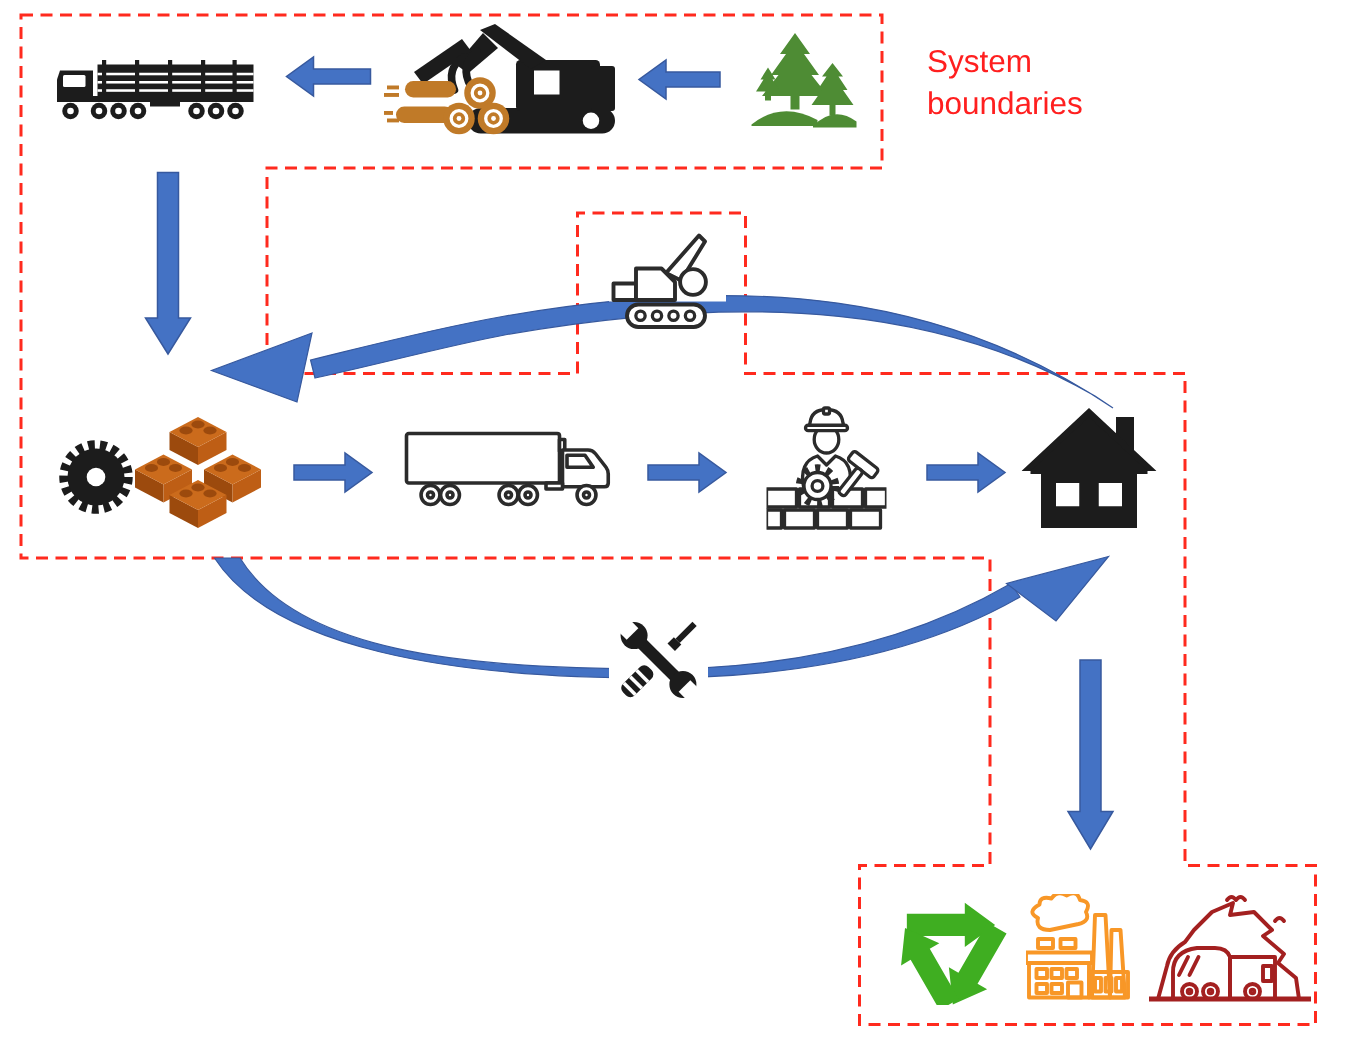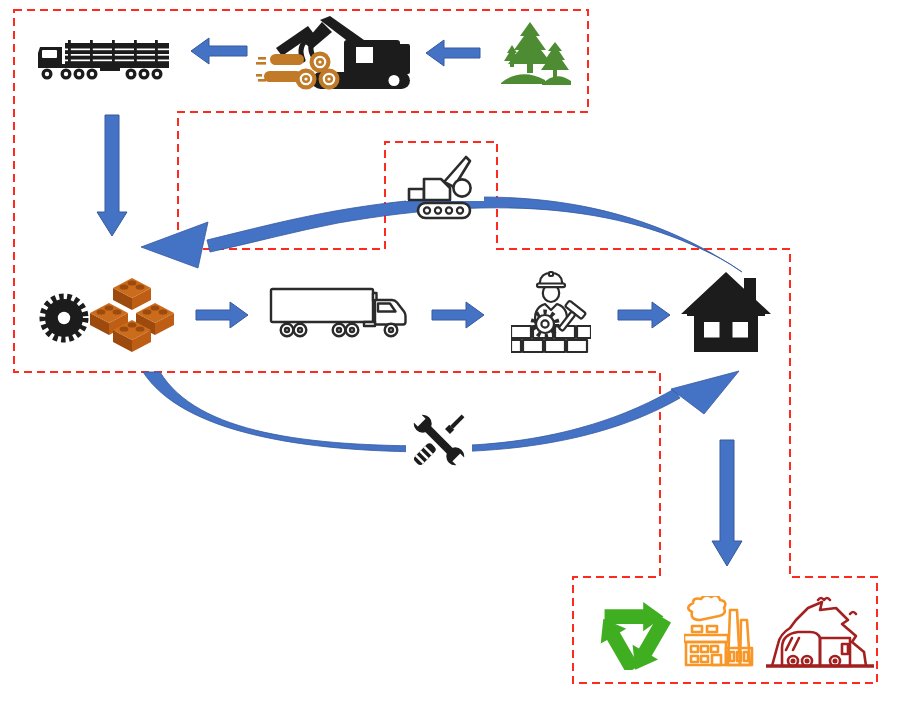--- a/index.html
+++ b/index.html
@@ -48,20 +48,22 @@
       <polygon points="432,310 466,310 466,302 484,315 466,328 466,320 432,320" style="fill:var(--arrow-blue);stroke:var(--arrow-blue-dark)" stroke-width="1"></polygon>
     </g>
     <g>
       <polygon points="618,310 652,310 652,302 670,315 652,328 652,320 618,320" style="fill:var(--arrow-blue);stroke:var(--arrow-blue-dark)" stroke-width="1"></polygon>
     </g>
     <g>
       <polygon points="720,440 734,440 734,541 742,541 727,566 712,541 720,541" style="fill:var(--arrow-blue);stroke:var(--arrow-blue-dark)" stroke-width="1"></polygon>
     </g>
   </svg>
 
+  <div class="sys-label">System
+boundaries</div>
 
   <svg class="icon" style="left:38px;top:36px" width="134" height="46" viewBox="0 0 134 46">
     <g style="fill:var(--icon-black)">
       <polygon points="2,11 24,11 24,30 0,30 0,17"></polygon>
       <rect x="4" y="14" width="15" height="8" rx="1" fill="#fff"></rect>
       <rect x="0" y="28" width="131" height="4"></rect>
       <rect x="27" y="7" width="104" height="21"></rect>
       <rect x="27" y="12.5" width="104" height="1.7" fill="#fff"></rect>
       <rect x="27" y="18" width="104" height="1.7" fill="#fff"></rect>
       <rect x="27" y="23.5" width="104" height="1.7" fill="#fff"></rect>

